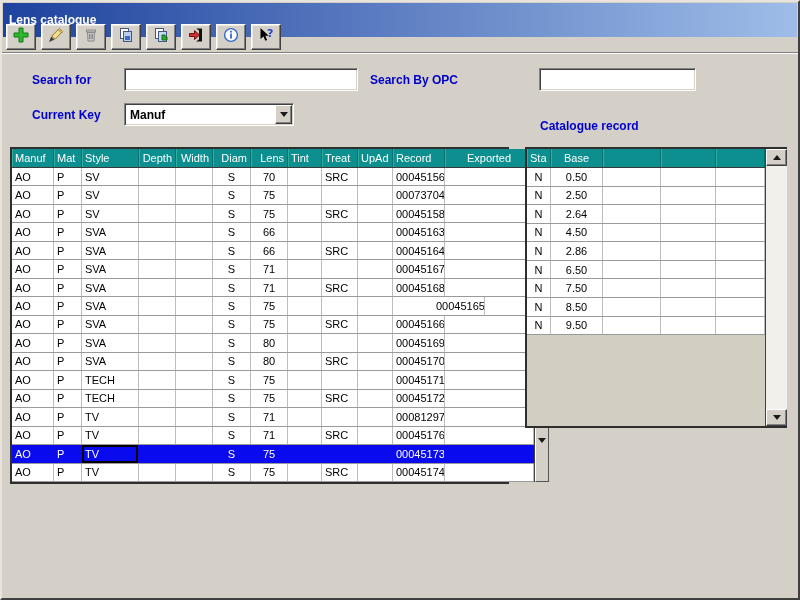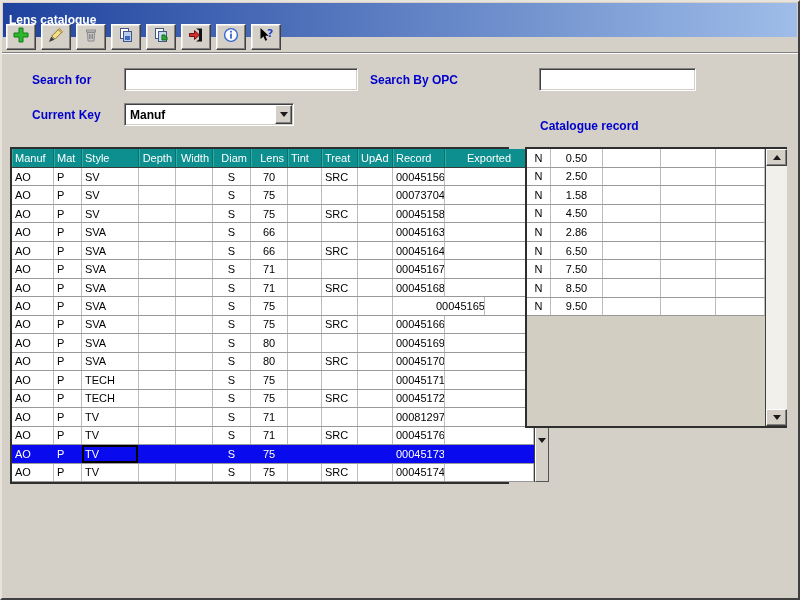--- a/index.html
+++ b/index.html
@@ -459,38 +459,45 @@
         <div class="seg">
             <span class="tri down"></span>
           </div>
       </div>
     </div>
   </div>
 
   <div class="grid-frame" style="top:145px;left:523px;width:262px;height:281px;">
     <div class="grid-body">
       <div class="grid-cols">
+        <div class="ghead" id="rec-head">
+            <div class="hcell" style="width: 24px; justify-content: flex-start;">Sta</div>
+            <div class="hcell" style="width: 52px; justify-content: center;">Base</div>
+            <div class="hcell" style="width: 58px; justify-content: flex-start;"></div>
+            <div class="hcell" style="width: 55px; justify-content: flex-start;"></div>
+            <div class="hcell" style="width: 49px; flex: 1 1 0%; justify-content: flex-start;"></div>
+          </div>
         <div id="rec-rows" style="display:flex;flex-direction:column;height:167px;flex:none;">
             <div class="grow">
               <div class="cell" style="width: 24px; justify-content: center;">N</div>
               <div class="cell" style="width: 52px; justify-content: center;">0.50</div>
               <div class="cell" style="width: 58px; justify-content: flex-start;"></div>
               <div class="cell" style="width: 55px; justify-content: flex-start;"></div>
               <div class="cell" style="width: 49px; flex: 1 1 0%; justify-content: flex-start;"></div>
             </div>
             <div class="grow">
               <div class="cell" style="width: 24px; justify-content: center;">N</div>
               <div class="cell" style="width: 52px; justify-content: center;">2.50</div>
               <div class="cell" style="width: 58px; justify-content: flex-start;"></div>
               <div class="cell" style="width: 55px; justify-content: flex-start;"></div>
               <div class="cell" style="width: 49px; flex: 1 1 0%; justify-content: flex-start;"></div>
             </div>
             <div class="grow">
               <div class="cell" style="width: 24px; justify-content: center;">N</div>
-              <div class="cell" style="width: 52px; justify-content: center;">1.58</div>
+              <div class="cell" style="width: 52px; justify-content: center;">2.64</div>
               <div class="cell" style="width: 58px; justify-content: flex-start;"></div>
               <div class="cell" style="width: 55px; justify-content: flex-start;"></div>
               <div class="cell" style="width: 49px; flex: 1 1 0%; justify-content: flex-start;"></div>
             </div>
             <div class="grow">
               <div class="cell" style="width: 24px; justify-content: center;">N</div>
               <div class="cell" style="width: 52px; justify-content: center;">4.50</div>
               <div class="cell" style="width: 58px; justify-content: flex-start;"></div>
               <div class="cell" style="width: 55px; justify-content: flex-start;"></div>
               <div class="cell" style="width: 49px; flex: 1 1 0%; justify-content: flex-start;"></div>

